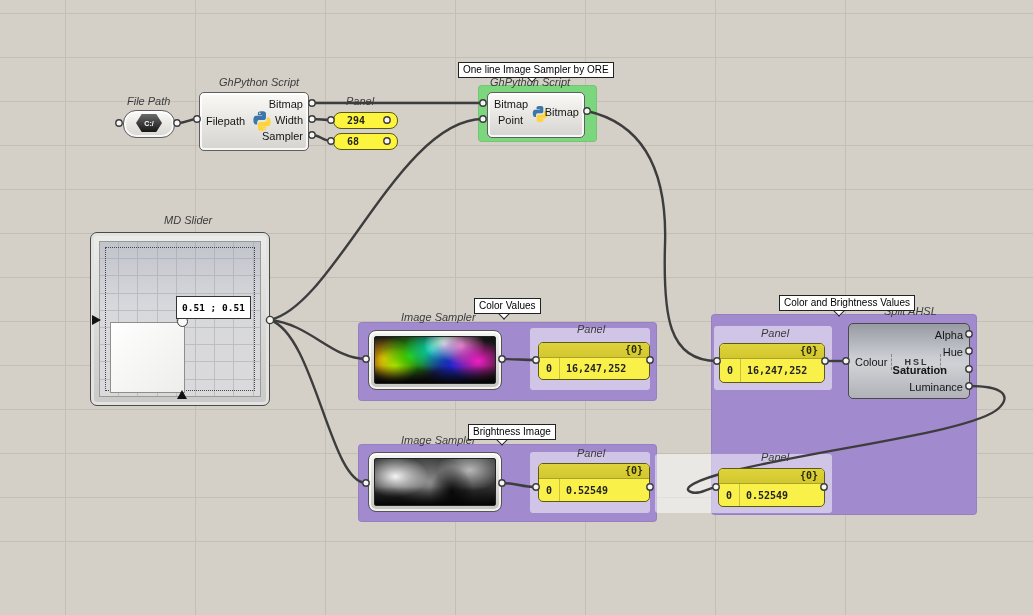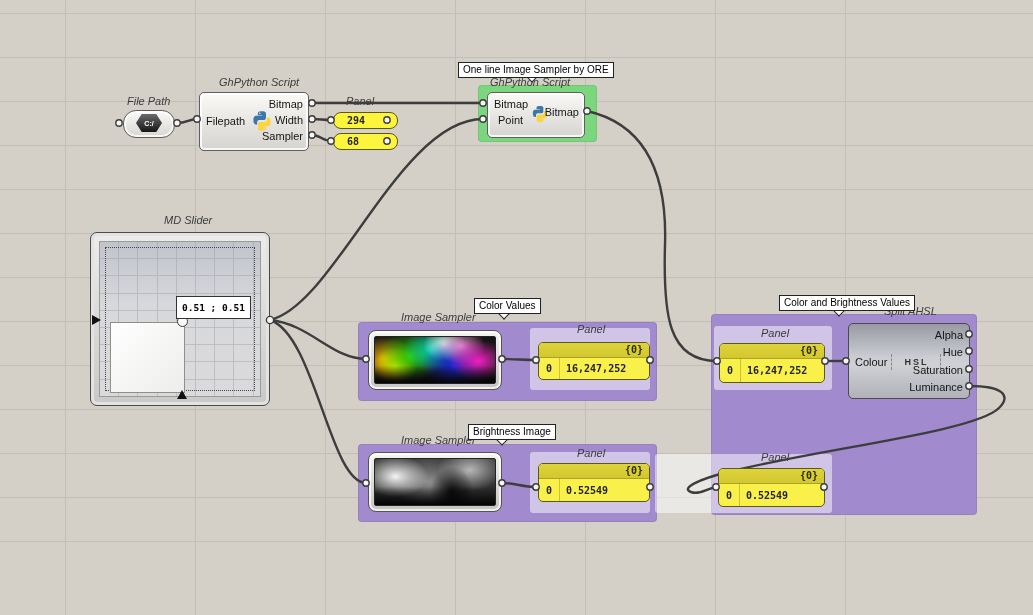--- a/index.html
+++ b/index.html
@@ -198,21 +198,21 @@
     </div>
   </div>
 
   <div class="node splitnode" style="left:848px;top:323px;width:120px;height:74px;box-shadow:none;border-color:#4a4a4a;">
     <div class="port" style="left:6px;top:30px;display:flex;align-items:center;">
       <span>Colour</span>
       <span class="hslchip">HSL</span>
     </div>
     <div class="port r" style="right:6px;top:3px;">Alpha</div>
     <div class="port r" style="right:6px;top:20px;">Hue</div>
-    <div class="port r" style="right:6px;top:38px;">Saturation</div>
+    <div class="port r" style="right:22px;top:38px;font-weight:bold;">Saturation</div>
     <div class="port r" style="right:6px;top:55px;margin-left:34px;">Luminance</div>
   </div>
 
   <div class="ypanel" style="left:718px;top:468px;width:105px;height:37px;">
     <div class="ph">{0}</div>
     <div class="pr" style="height:22px;">
       <span class="pi">0</span>
       <span class="pv">0.52549</span>
     </div>
   </div>

